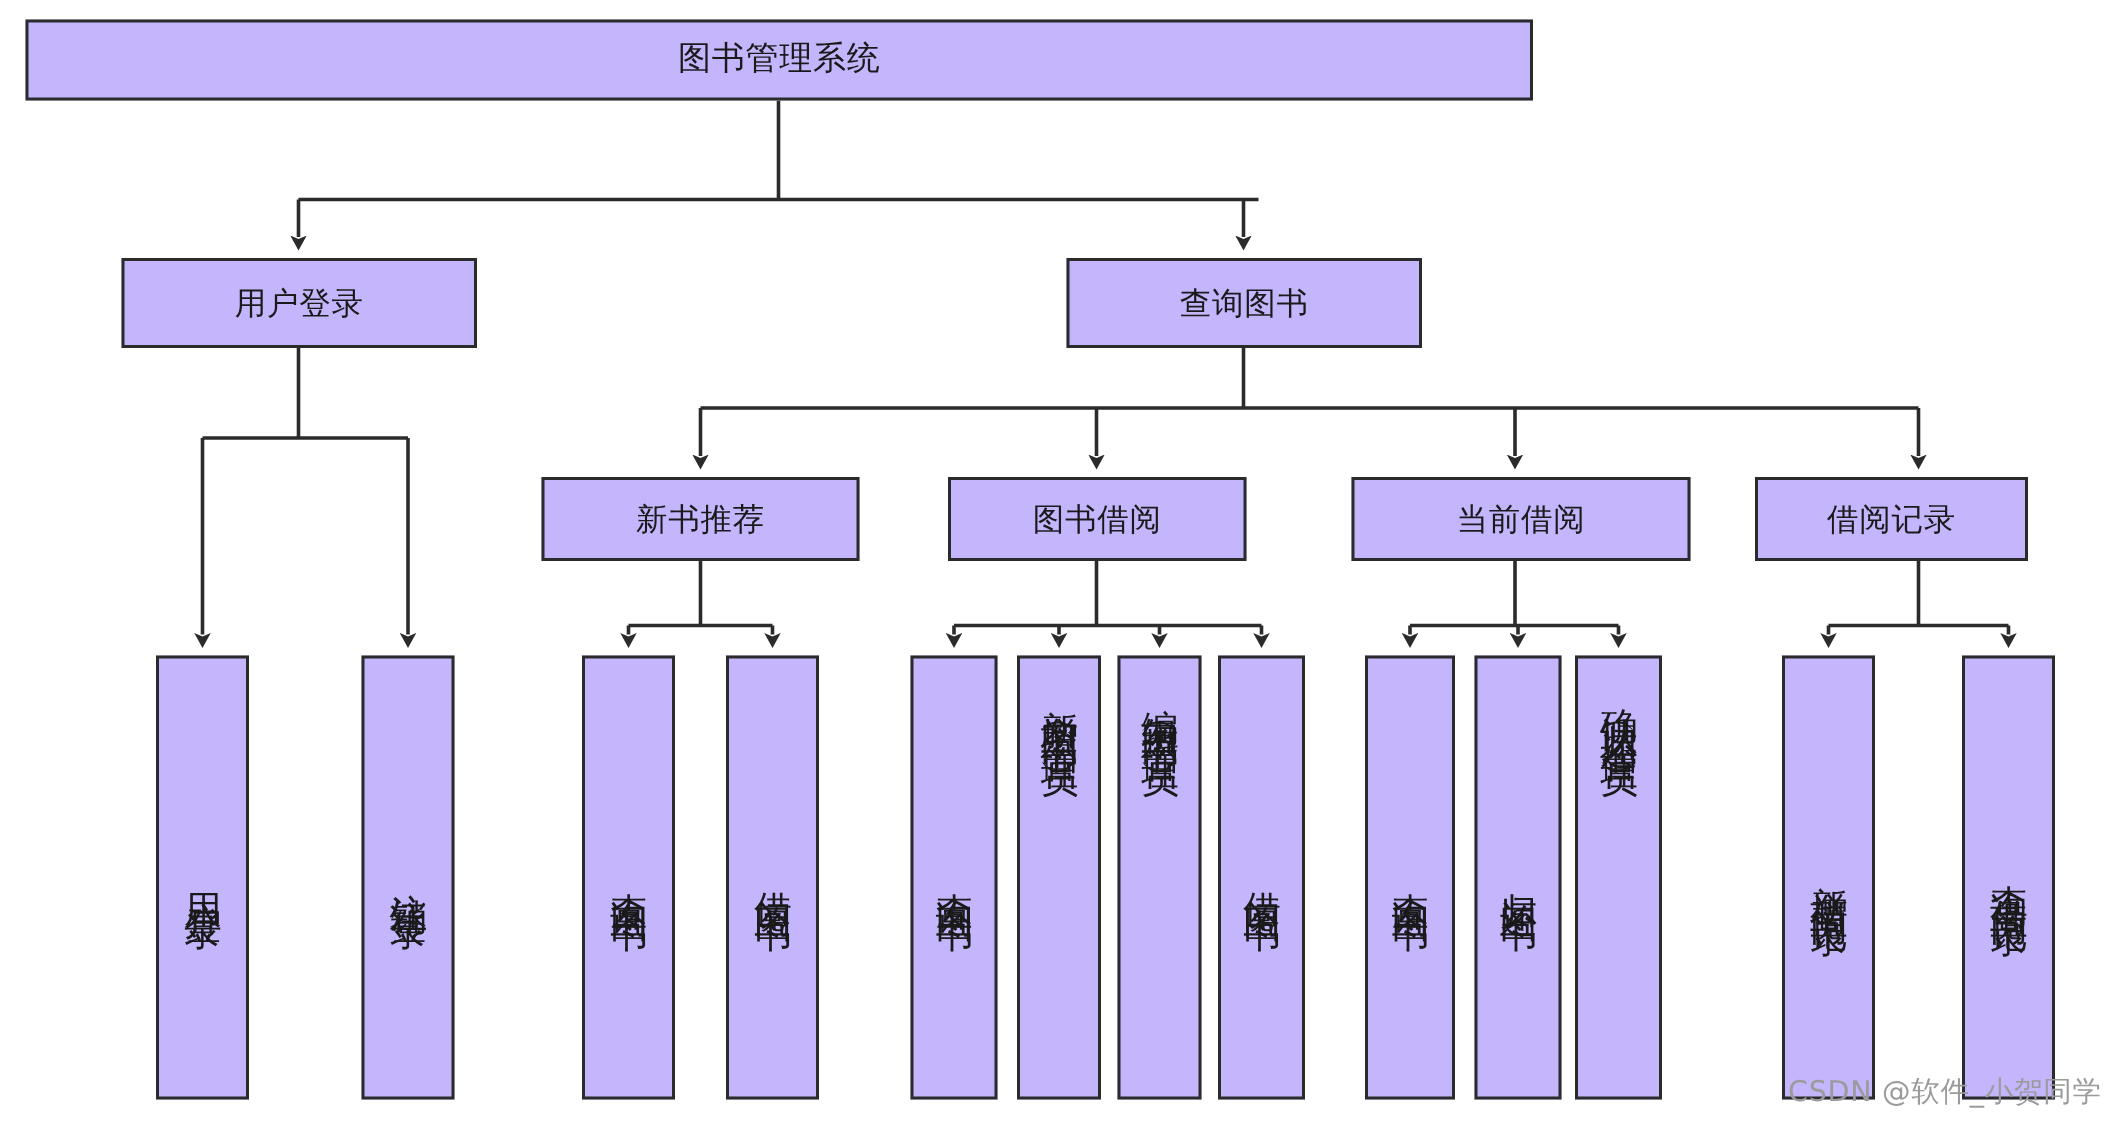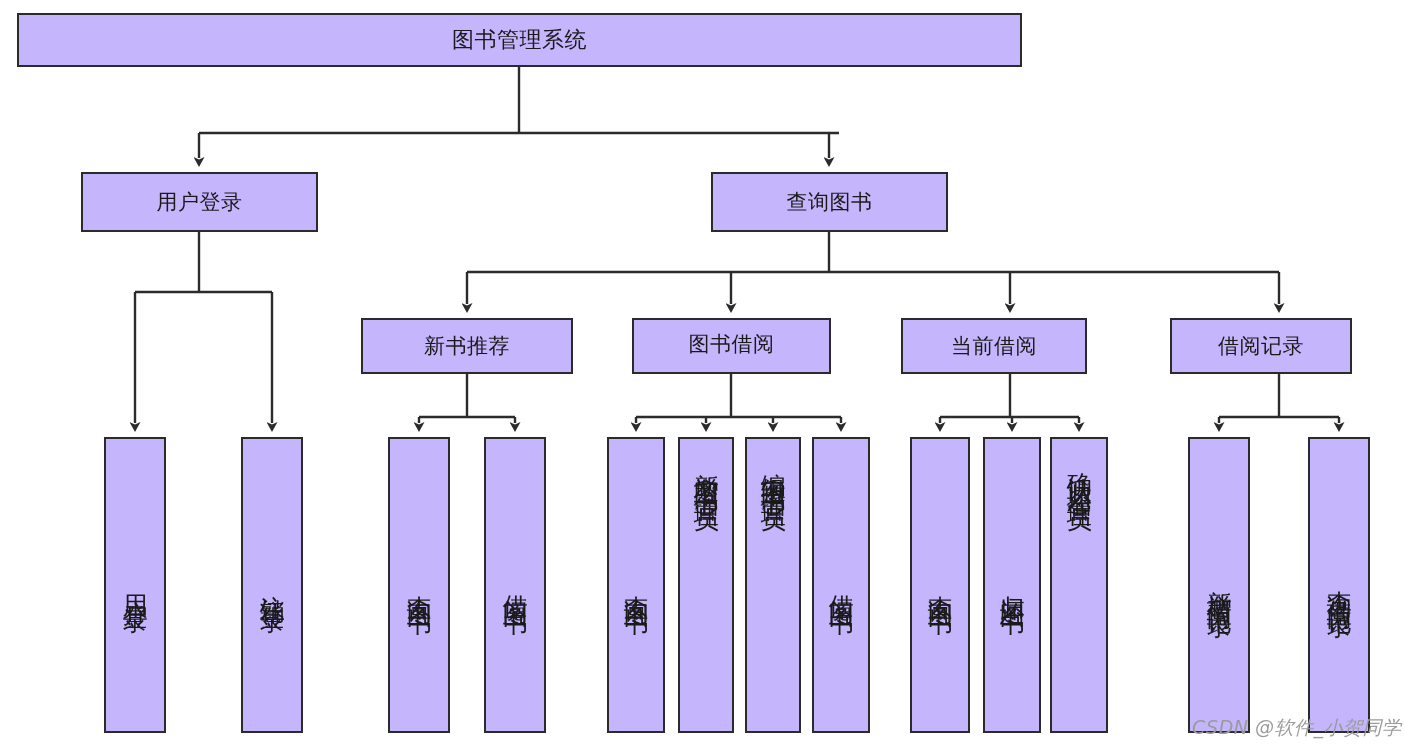--- a/index.html
+++ b/index.html
@@ -61,21 +61,20 @@
     align-items: center;
     padding-top: 0;
   }
   #root-node .label { font-size: 22px; }
   .watermark {
     position: absolute;
     font-size: 19px;
     color: #9b9b9b;
     white-space: nowrap;
     letter-spacing: 0.5px;
-    font-style: italic;
   }
 </style>
 </head>
 <body>
 
 <div id="diagram-root">
 
   <svg id="edge-layer" viewBox="0 0 1405 747" xmlns="http://www.w3.org/2000/svg">
     <defs>
       <marker id="arrow" markerWidth="10" markerHeight="11" refX="1" refY="5.5" orient="auto" markerUnits="userSpaceOnUse">
@@ -133,24 +132,24 @@
   <div class="node horiz" style="left:81px; top:172px; width:237px; height:60px;">
     <span class="label">用户登录</span>
   </div>
   <div class="node horiz" style="left:711px; top:172px; width:237px; height:60px;">
     <span class="label">查询图书</span>
   </div>
 
   <div class="node horiz" style="left:361px; top:318px; width:212px; height:56px;justify-content:center;">
     <span class="label">新书推荐</span>
   </div>
-  <div class="node horiz" style="left:632px; top:318px; width:199px; height:56px;font-family:Liberation Mono, monospace;">
+  <div class="node horiz" style="left:632px; top:318px; width:199px; height:56px;">
     <span class="label">图书借阅</span>
   </div>
-  <div class="node horiz" style="left:901px; top:318px; width:186px; height:56px;">
+  <div class="node horiz" style="left:901px; top:318px; width:226px; height:56px;">
     <span class="label">当前借阅</span>
   </div>
   <div class="node horiz" style="left:1170px; top:318px; width:182px; height:56px;">
     <span class="label">借阅记录</span>
   </div>
 
   <div class="node vert mid" style="left:104px; top:437px; width:62px; height:296px;">
     <span class="label">用户登录</span>
   </div>
   <div class="node vert mid" style="left:241px; top:437px; width:62px; height:296px;">

